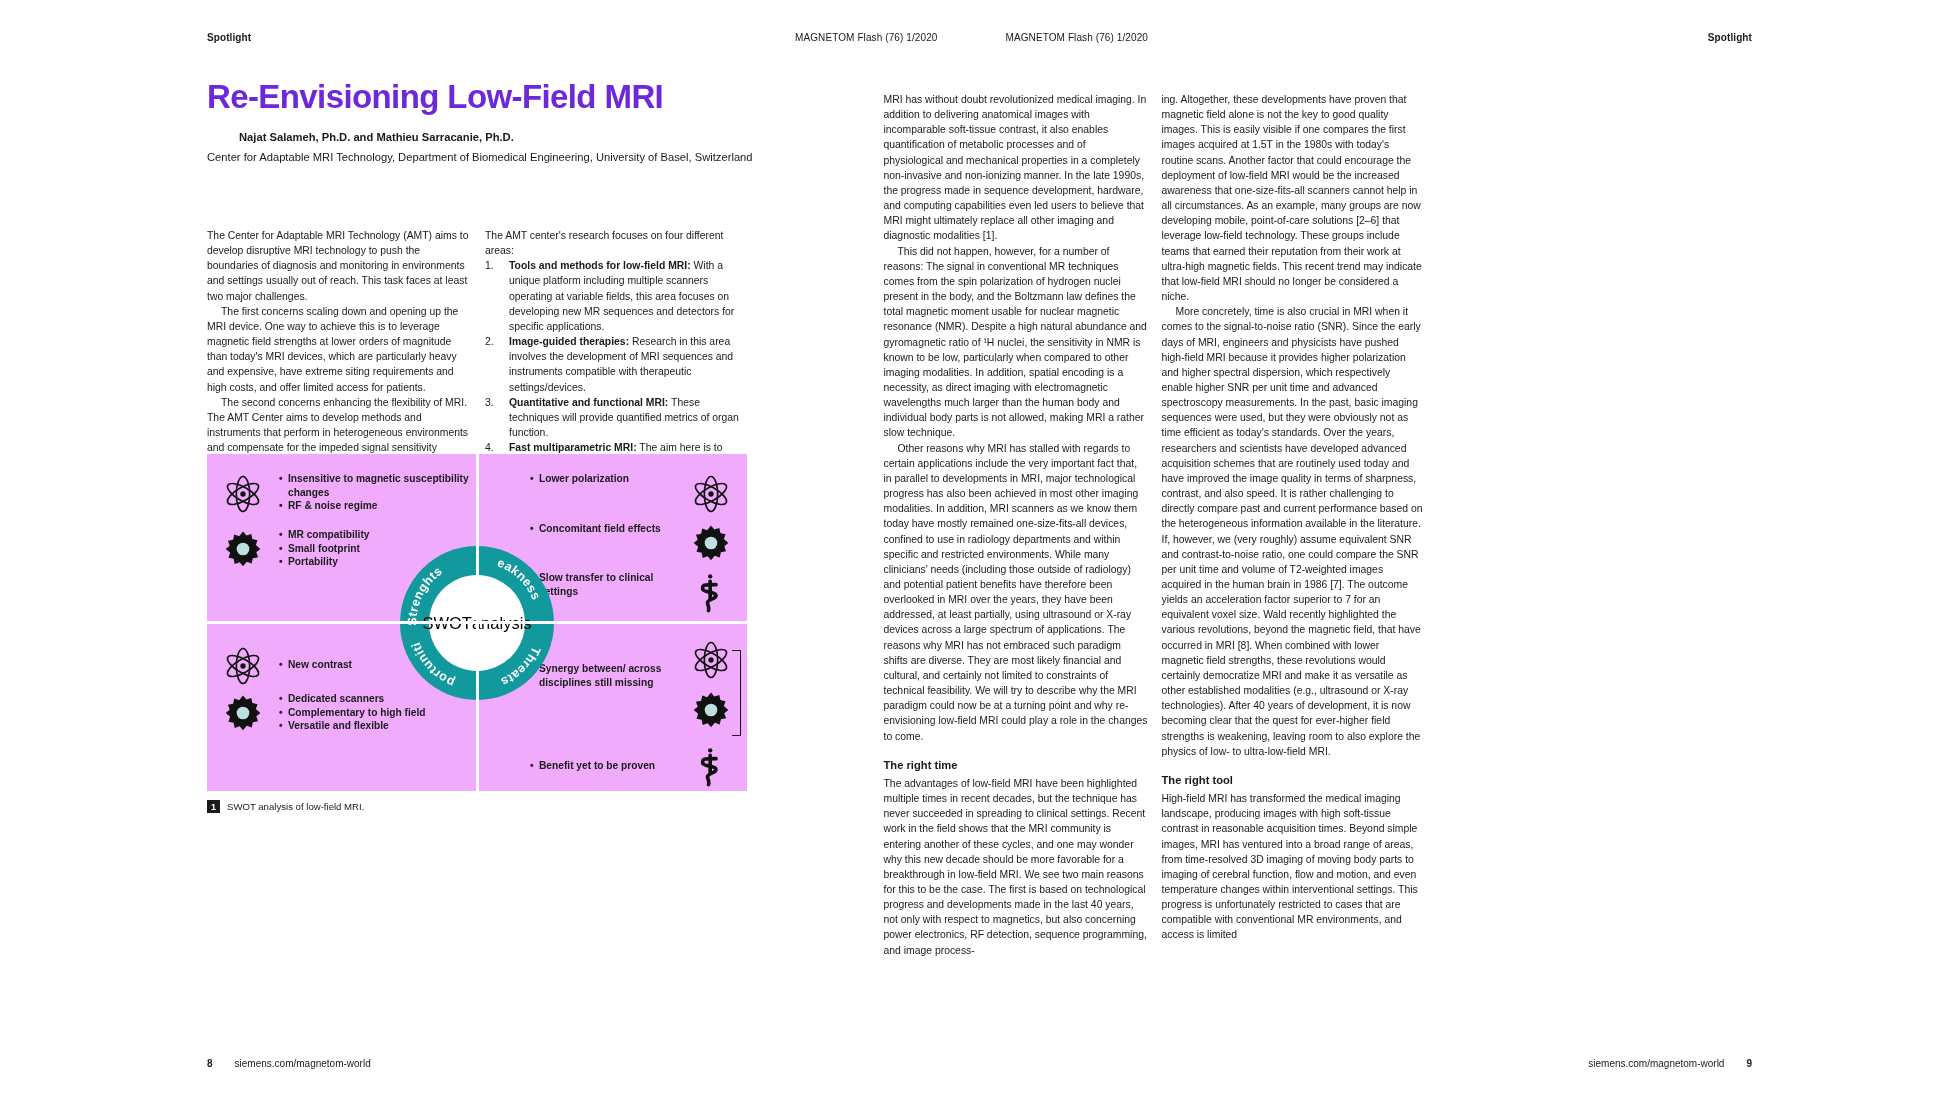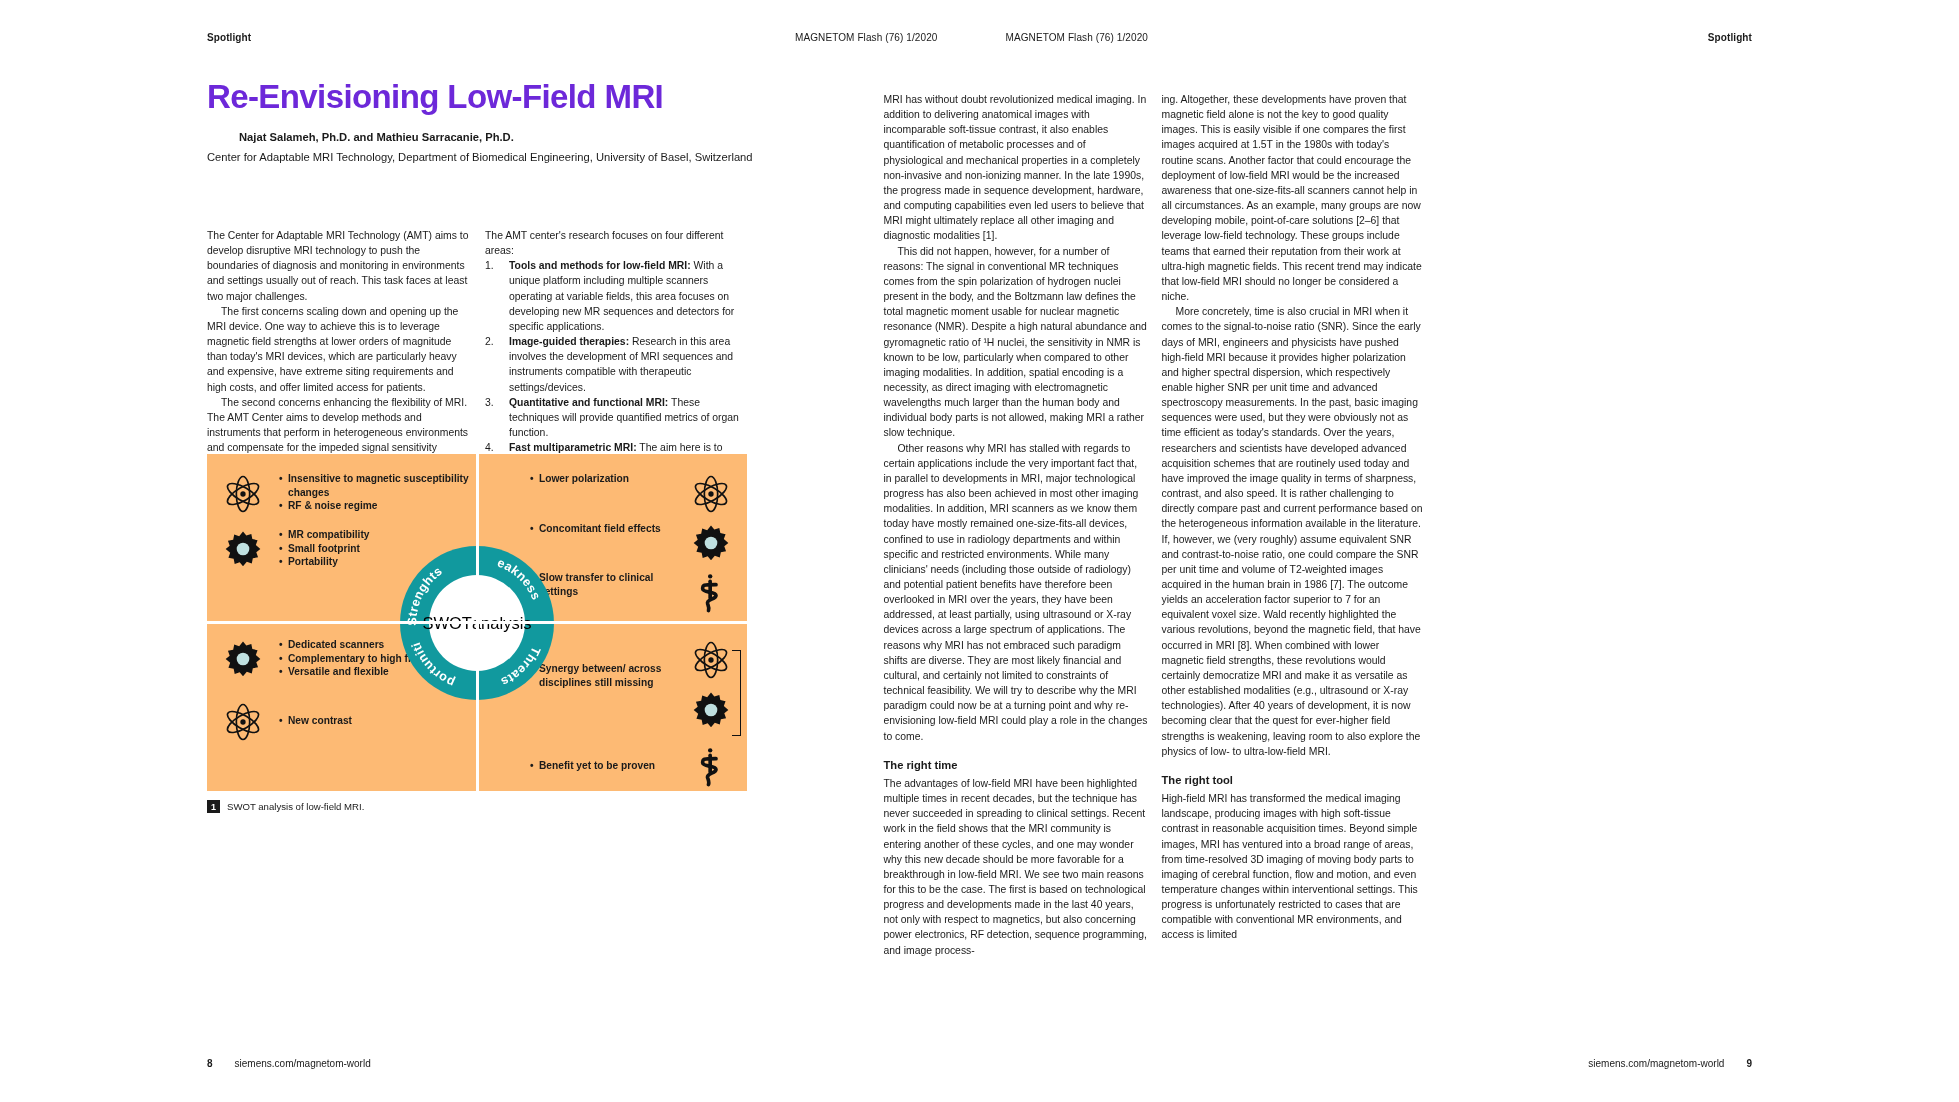--- a/index.html
+++ b/index.html
@@ -66,21 +66,21 @@
   
   .figure { position: absolute; left: 207px; top: 454px; width: 540px; height: 337px; }
   .swot-grid {
     position: absolute; inset: 0;
     display: grid;
     grid-template-columns: 1fr 1fr;
     grid-template-rows: 1fr 1fr;
     gap: 3px;
   }
   .quad {
-    background: #fdba74;
+    background: #f0abfc;
     position: relative;
   }
   .quad .rows {
     position: absolute; inset: 0;
     display: flex; flex-direction: column;
   }
   .srow { display: flex; align-items: flex-start; }
   .icon-cell { width: 72px; flex: none; display: flex; justify-content: center; padding-top: 2px; }
   .txt-cell { font-size: 10.2px; font-weight: bold; line-height: 13.6px; }
   .txt-cell .b { position: relative; padding-left: 9px; }
@@ -264,46 +264,46 @@
               </div>
               <div class="txt-cell" style="width:145px;">
                 <div class="b">Slow transfer to clinical settings</div>
               </div>
             </div>
           </div>
         </div>
 
         <div class="quad">
           <div class="rows" style="padding:14px 0 0 0;">
-            <div class="srow" style="height:56px;">
-              <div class="icon-cell">
-                <svg class="swot-icon" width="38" height="38" viewBox="0 0 48 48">
-                  <path fill="#111" d="M24 2l4.2 5.1 6.3-2.2 1.3 6.6 6.6 1.3-2.2 6.3L45.9 24l-5.1 4.2 2.2 6.3-6.6 1.3-1.3 6.6-6.3-2.2L24 45.9l-4.2-5.1-6.3 2.2-1.3-6.6-6.6-1.3 2.2-6.3L2.1 24l5.1-4.2-2.2-6.3 6.6-1.3 1.3-6.6 6.3 2.2z"></path>
-                  <circle cx="24" cy="24" r="8" fill="#bfe0e0"></circle>
-                </svg>
-              </div>
-              <div class="txt-cell">
-                <div class="b">Dedicated scanners</div>
-                <div class="b">Complementary to high field</div>
-                <div class="b">Versatile and flexible</div>
-              </div>
-            </div>
             <div class="srow" style="height:54px; align-items:center;">
               <div class="icon-cell">
                 <svg class="swot-icon" width="40" height="40" viewBox="0 0 48 48">
                   <g fill="none" stroke="#111" stroke-width="2">
                     <ellipse cx="24" cy="24" rx="8" ry="21"></ellipse>
                     <ellipse cx="24" cy="24" rx="8" ry="21" transform="rotate(60 24 24)"></ellipse>
                     <ellipse cx="24" cy="24" rx="8" ry="21" transform="rotate(120 24 24)"></ellipse>
                   </g>
                   <circle cx="24" cy="24" r="3.2" fill="#111"></circle>
                 </svg>
               </div>
               <div class="txt-cell">
                 <div class="b">New contrast</div>
+              </div>
+            </div>
+            <div class="srow" style="height:56px;">
+              <div class="icon-cell">
+                <svg class="swot-icon" width="38" height="38" viewBox="0 0 48 48">
+                  <path fill="#111" d="M24 2l4.2 5.1 6.3-2.2 1.3 6.6 6.6 1.3-2.2 6.3L45.9 24l-5.1 4.2 2.2 6.3-6.6 1.3-1.3 6.6-6.3-2.2L24 45.9l-4.2-5.1-6.3 2.2-1.3-6.6-6.6-1.3 2.2-6.3L2.1 24l5.1-4.2-2.2-6.3 6.6-1.3 1.3-6.6 6.3 2.2z"></path>
+                  <circle cx="24" cy="24" r="8" fill="#bfe0e0"></circle>
+                </svg>
+              </div>
+              <div class="txt-cell">
+                <div class="b">Dedicated scanners</div>
+                <div class="b">Complementary to high field</div>
+                <div class="b">Versatile and flexible</div>
               </div>
             </div>
           </div>
         </div>
 
         <div class="quad right">
           <div class="rows" style="padding:14px 0 0 0;">
             <div class="srow" style="height:54px;">
               <div class="icon-cell">
                 <svg class="swot-icon" width="40" height="40" viewBox="0 0 48 48">

